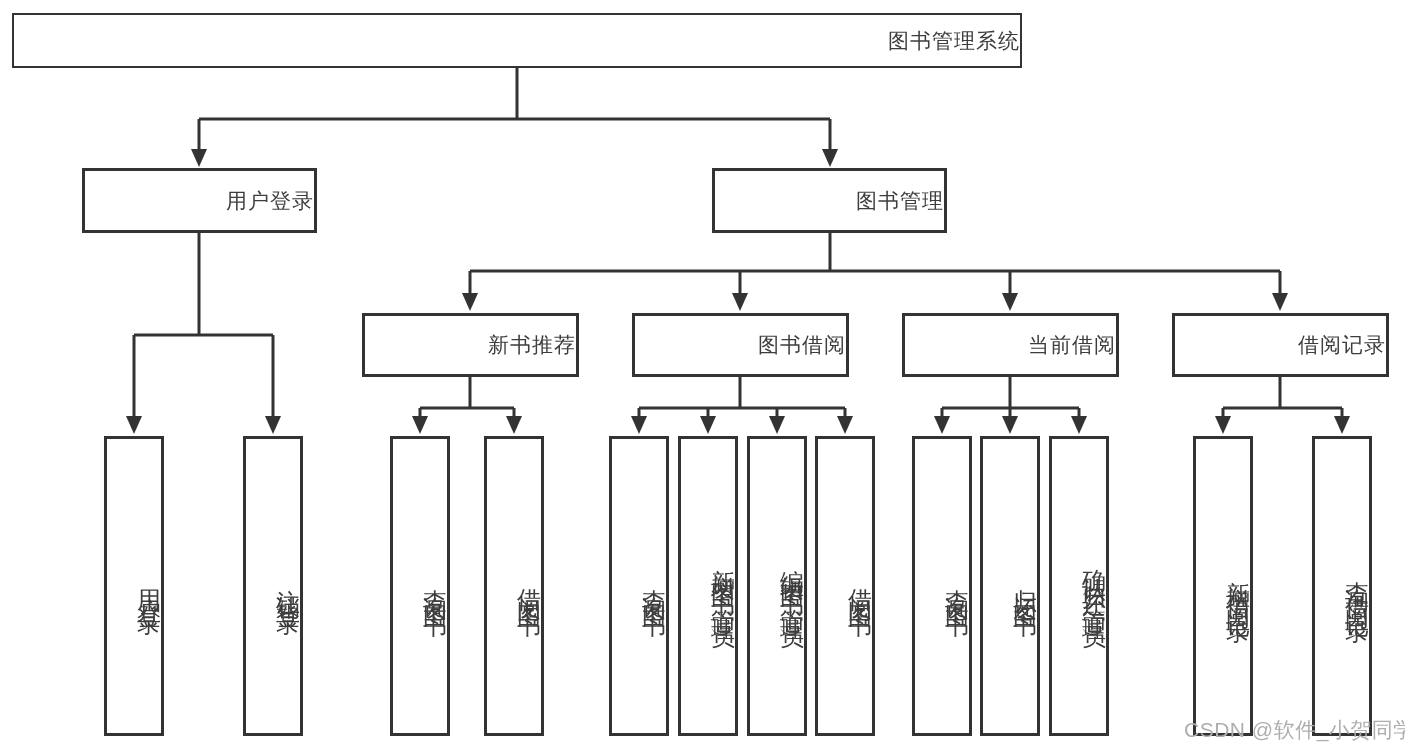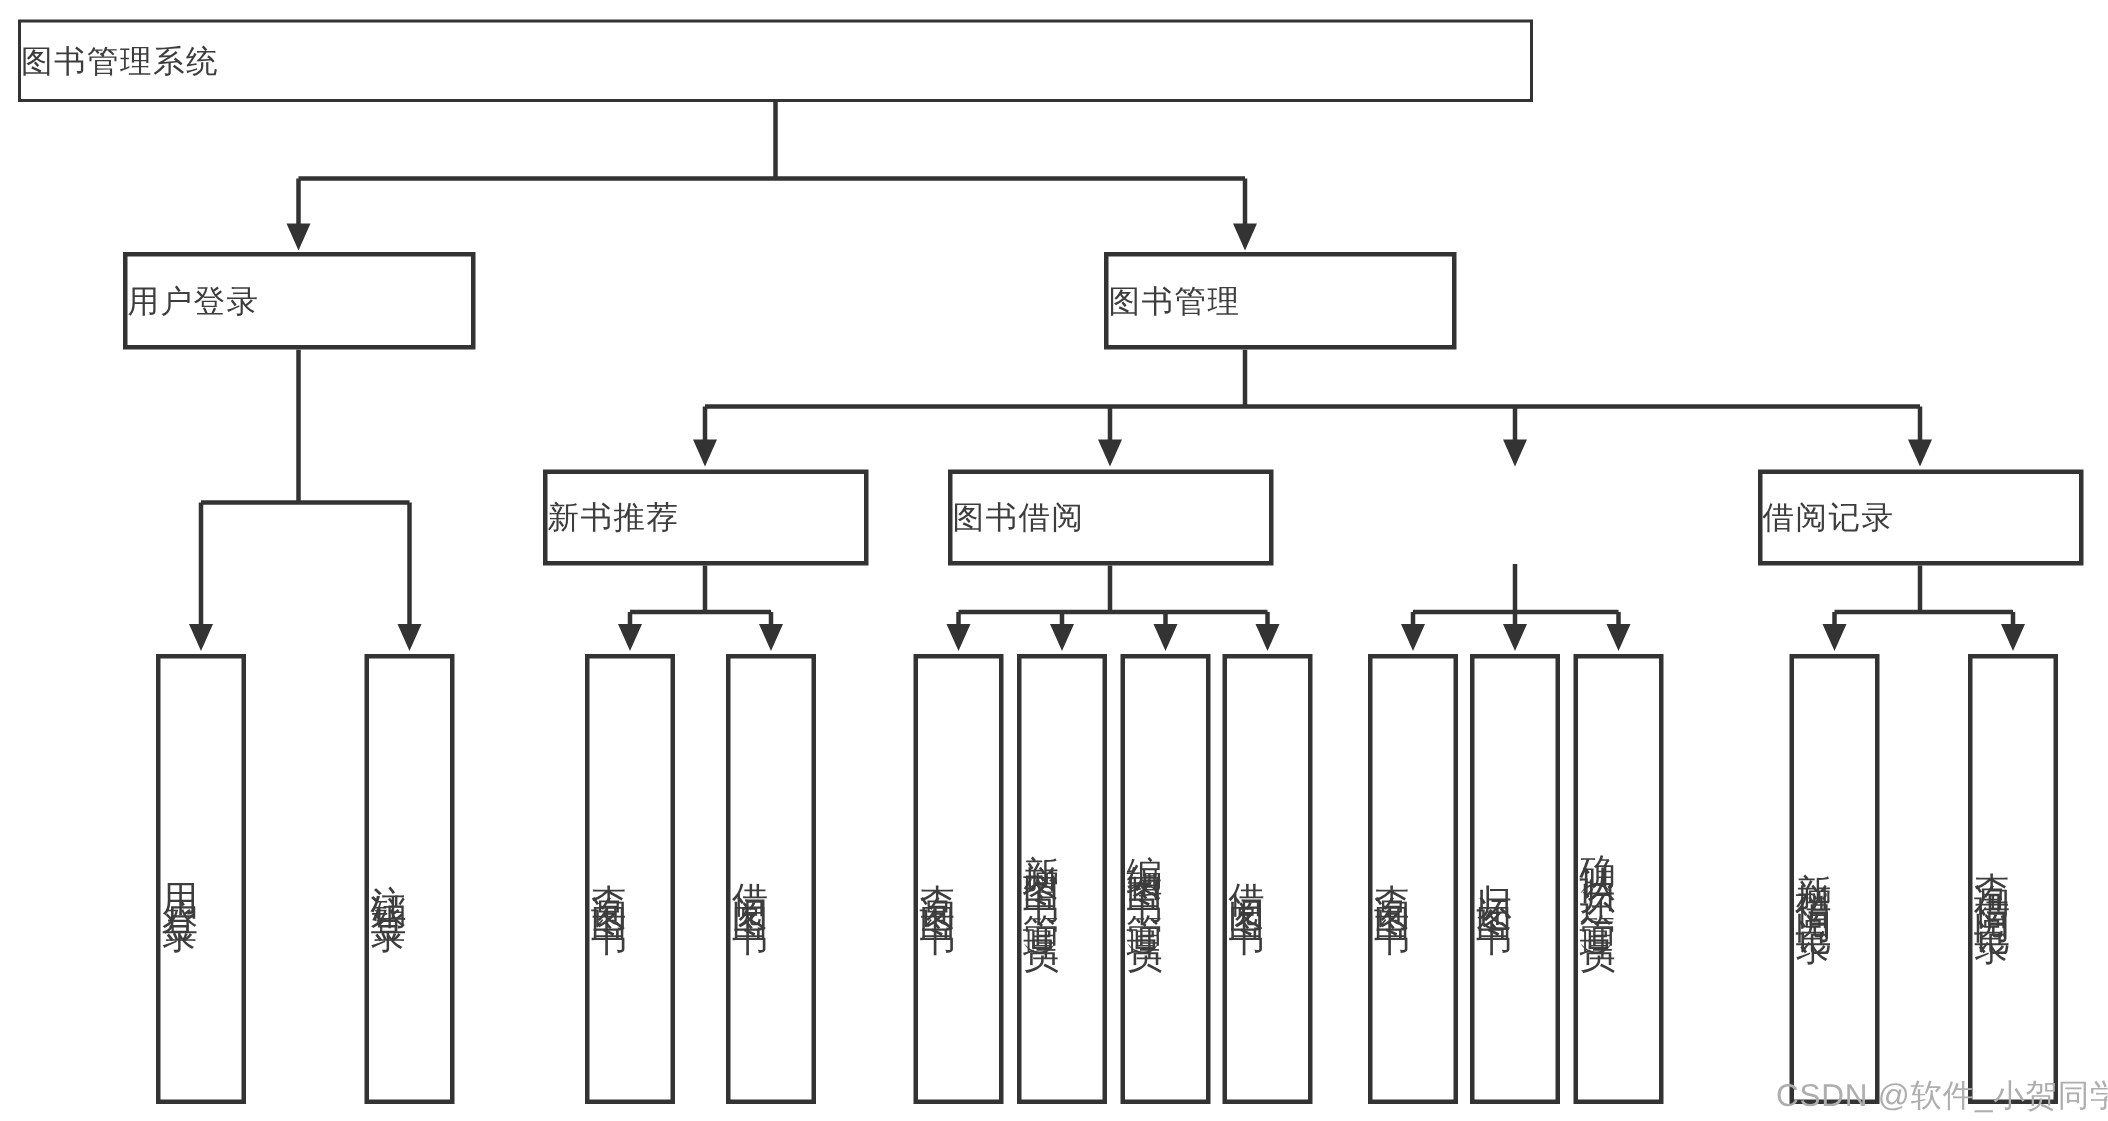--- a/index.html
+++ b/index.html
@@ -35,21 +35,21 @@
     stroke: none;
   }
   .node {
     position: absolute;
     box-sizing: border-box;
     background: var(--bg);
     border: 3px solid var(--line);
     color: var(--text);
     display: flex;
     align-items: center;
-    justify-content: flex-start;
+    justify-content: flex-end;
     z-index: 2;
   }
   .hlabel {
     font-size: 21px;
     letter-spacing: 1px;
     white-space: nowrap;
   }
   .root {
     left: 12px; top: 13px;
     width: 1010px; height: 55px;
@@ -115,29 +115,32 @@
     <polygon points="1334,416 1350,416 1342,434"></polygon>
   </svg>
 
   <div class="node root">
     <span class="hlabel">图书管理系统</span>
   </div>
 
   <div class="node l2" style="left:82px">
     <span class="hlabel">用户登录</span>
   </div>
-  <div class="node l2" style="left:736px">
+  <div class="node l2" style="left:712px">
     <span class="hlabel">图书管理</span>
   </div>
 
   <div class="node l3" style="left:362px">
     <span class="hlabel">新书推荐</span>
   </div>
   <div class="node l3" style="left:632px">
     <span class="hlabel">图书借阅</span>
+  </div>
+  <div class="node l3" style="left:902px">
+    <span class="hlabel">当前借阅</span>
   </div>
   <div class="node l3" style="left:1172px">
     <span class="hlabel">借阅记录</span>
   </div>
 
   <div class="node leaf" style="left:104px">
     <span class="vtext">用户登录</span>
   </div>
   <div class="node leaf" style="left:243px">
     <span class="vtext">注销登录</span>

